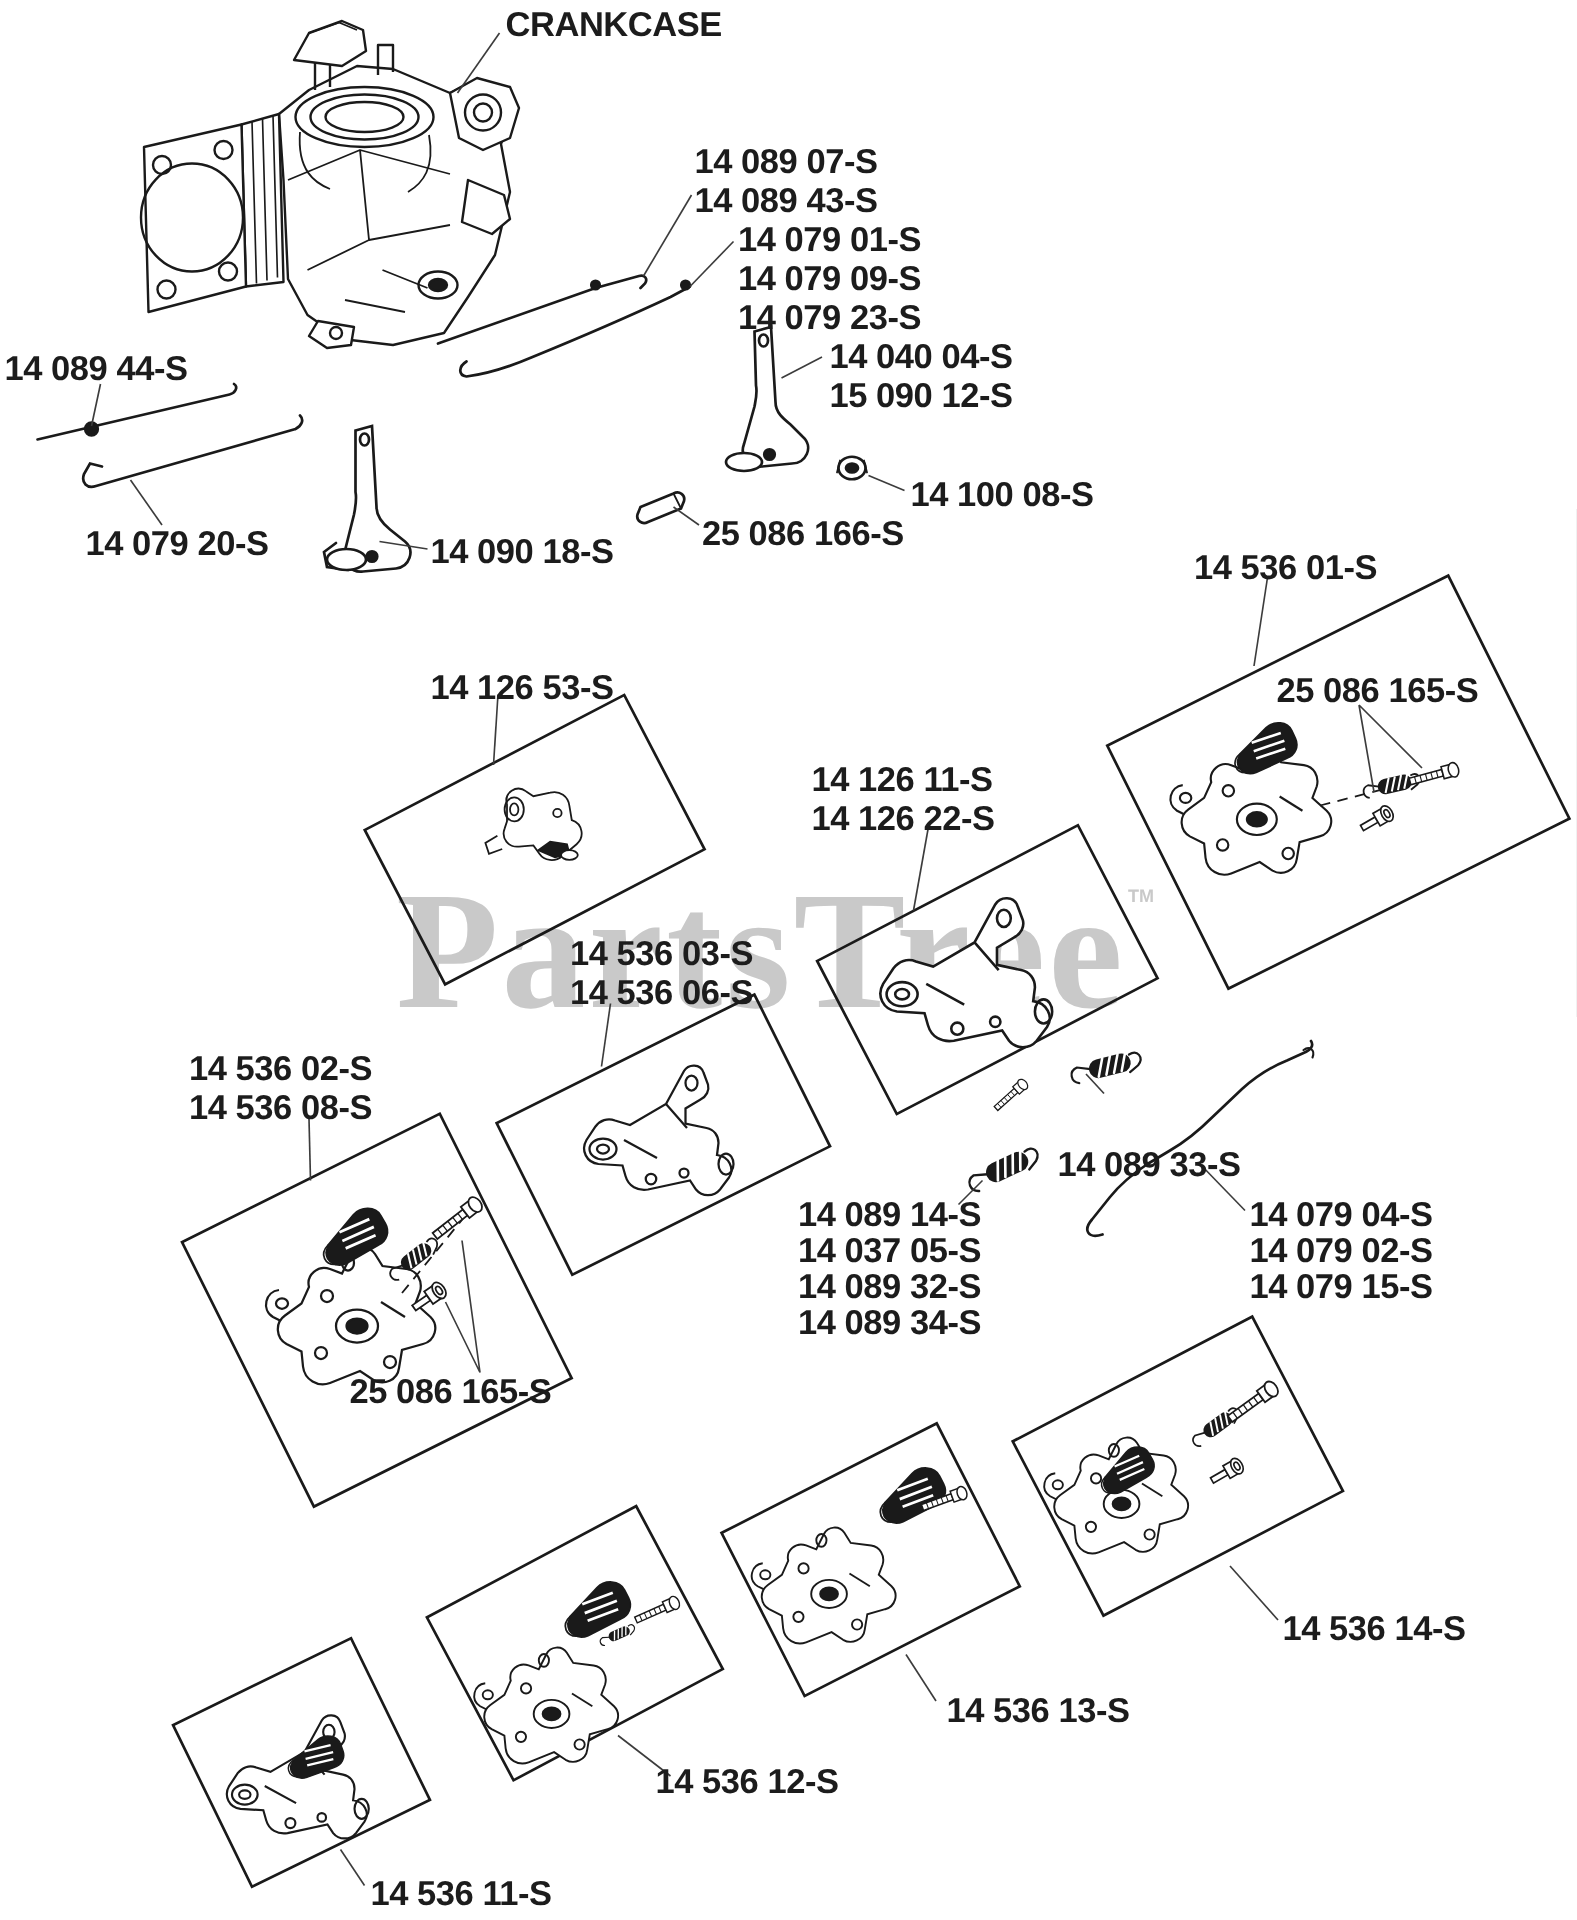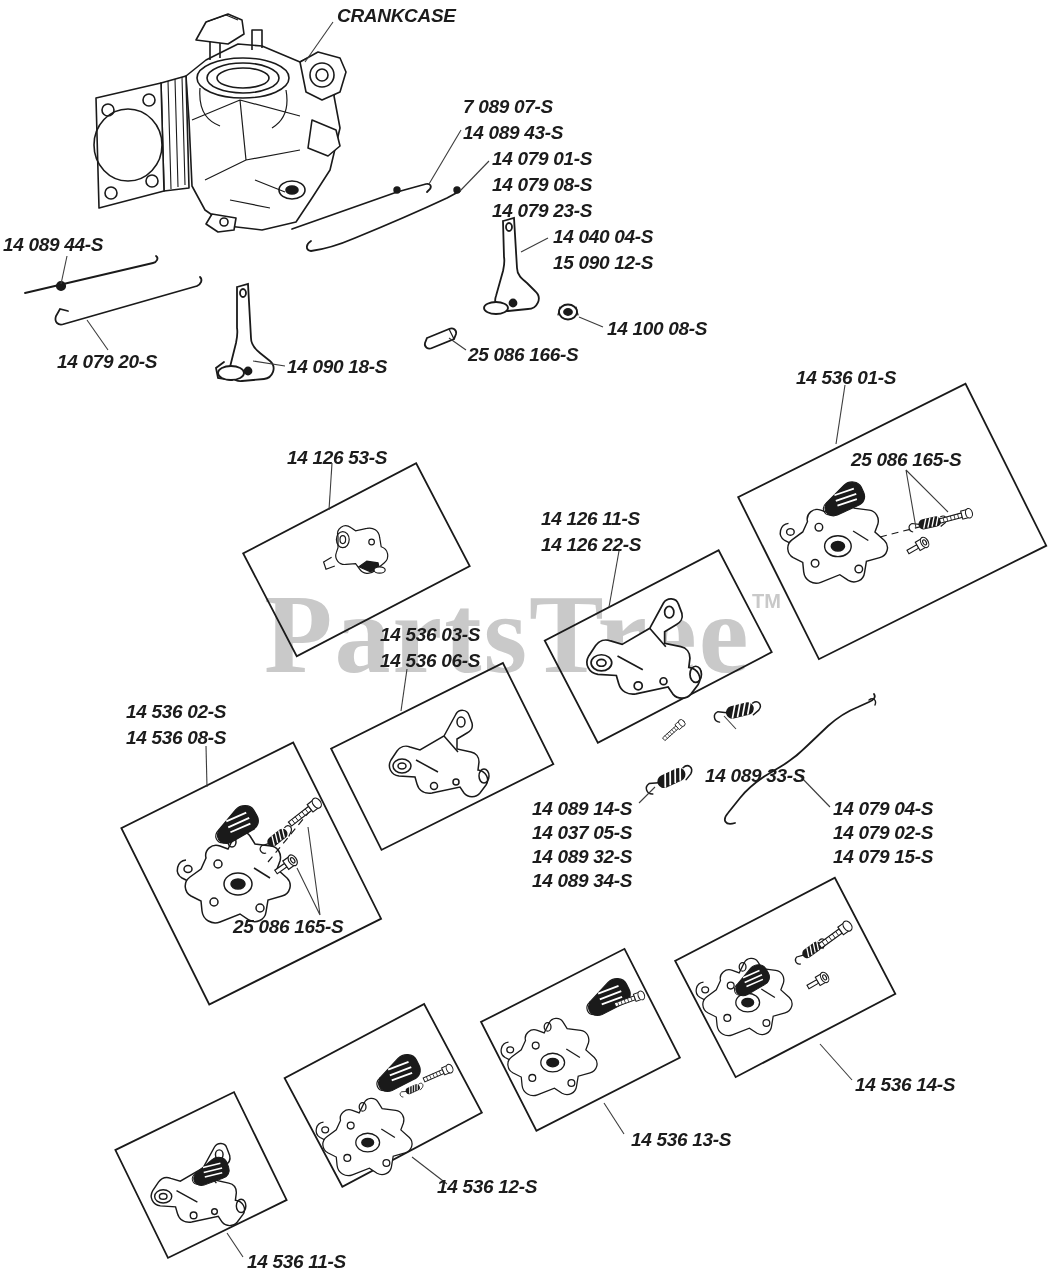--- a/index.html
+++ b/index.html
@@ -13,26 +13,26 @@
   }
   #watermark{
     position:absolute; left:264px; top:570px;
     font-family:"Liberation Serif", serif; font-weight:bold;
     font-size:112px; letter-spacing:2px; color:var(--watermark);
     white-space:nowrap; user-select:none;text-align:right;
   }
   #watermark-tm{
     position:absolute; left:752px; top:590px;
     font-family:"Liberation Sans", sans-serif; font-weight:bold;
-    font-size:20px; color:var(--watermark);
+    font-size:12px; color:var(--watermark);
   }
   svg#art{position:absolute; left:0; top:0; color:var(--line);}
   .lbl{
-    position:absolute; font-weight:bold; font-size:19px; letter-spacing:-0.3px;
-    color:var(--label); white-space:nowrap; line-height:24px;font-style:italic;
+    position:absolute; font-weight:bold; font-size:23px; letter-spacing:-0.3px;
+    color:var(--label); white-space:nowrap; line-height:24px;
   }
 </style>
 </head>
 <body>
 
 <div id="canvas">
 
   <div id="watermark">PartsTree</div>
   <div id="watermark-tm">TM</div>
 
@@ -281,24 +281,24 @@
       <path d="M830,807 L799,775"></path>
       <path d="M320,915 L308,827 M320,915 L297,868"></path>
       <path d="M852,1080 L820,1044"></path>
       <path d="M624,1134 L604,1103"></path>
       <path d="M447,1184 L412,1157"></path>
       <path d="M243,1257 L227,1233"></path>
     </g>
   </svg>
 
   <div class="lbl" style="left:337px;top:4px">CRANKCASE</div>
-  <div class="lbl" style="left:463px;top:95px">7 089 07-S</div>
+  <div class="lbl" style="left:463px;top:95px">14 089 07-S</div>
   <div class="lbl" style="left:463px;top:121px">14 089 43-S</div>
   <div class="lbl" style="left:492px;top:147px">14 079 01-S</div>
-  <div class="lbl" style="left:492px;top:173px">14 079 08-S</div>
+  <div class="lbl" style="left:492px;top:173px">14 079 09-S</div>
   <div class="lbl" style="left:492px;top:199px">14 079 23-S</div>
   <div class="lbl" style="left:553px;top:225px">14 040 04-S</div>
   <div class="lbl" style="left:553px;top:251px">15 090 12-S</div>
   <div class="lbl" style="left:3px;top:233px">14 089 44-S</div>
   <div class="lbl" style="left:607px;top:317px">14 100 08-S</div>
   <div class="lbl" style="left:57px;top:350px">14 079 20-S</div>
   <div class="lbl" style="left:287px;top:355px">14 090 18-S</div>
   <div class="lbl" style="left:468px;top:343px">25 086 166-S</div>
   <div class="lbl" style="left:796px;top:366px">14 536 01-S</div>
   <div class="lbl" style="left:851px;top:448px">25 086 165-S</div>

